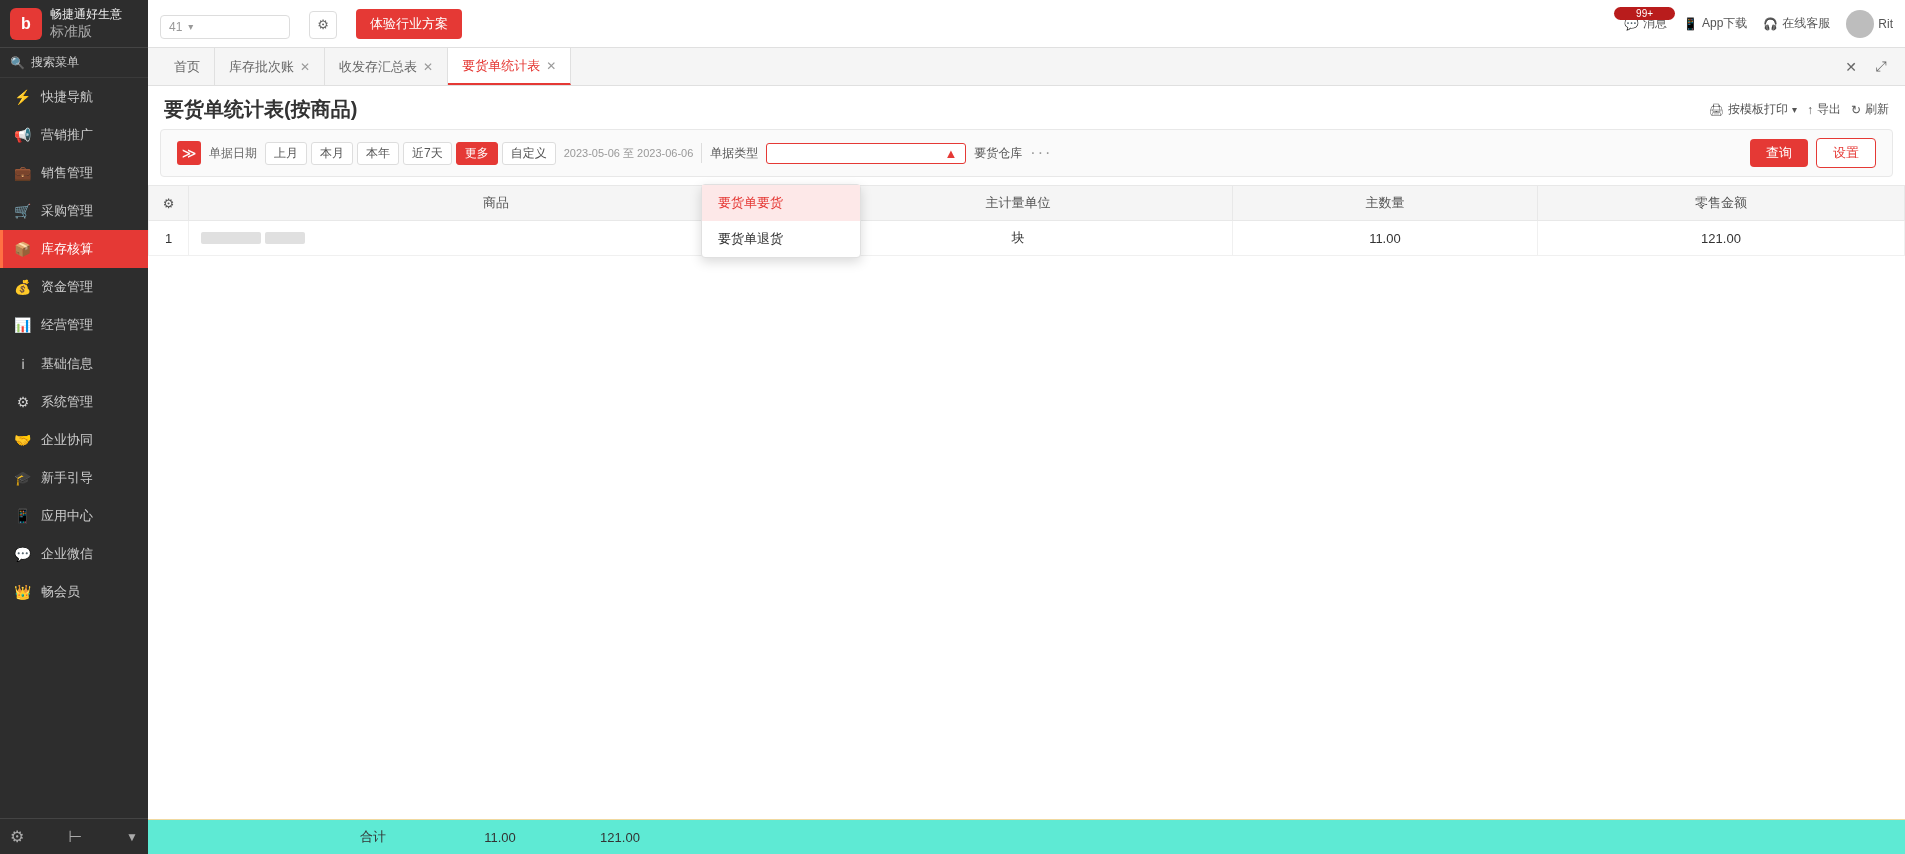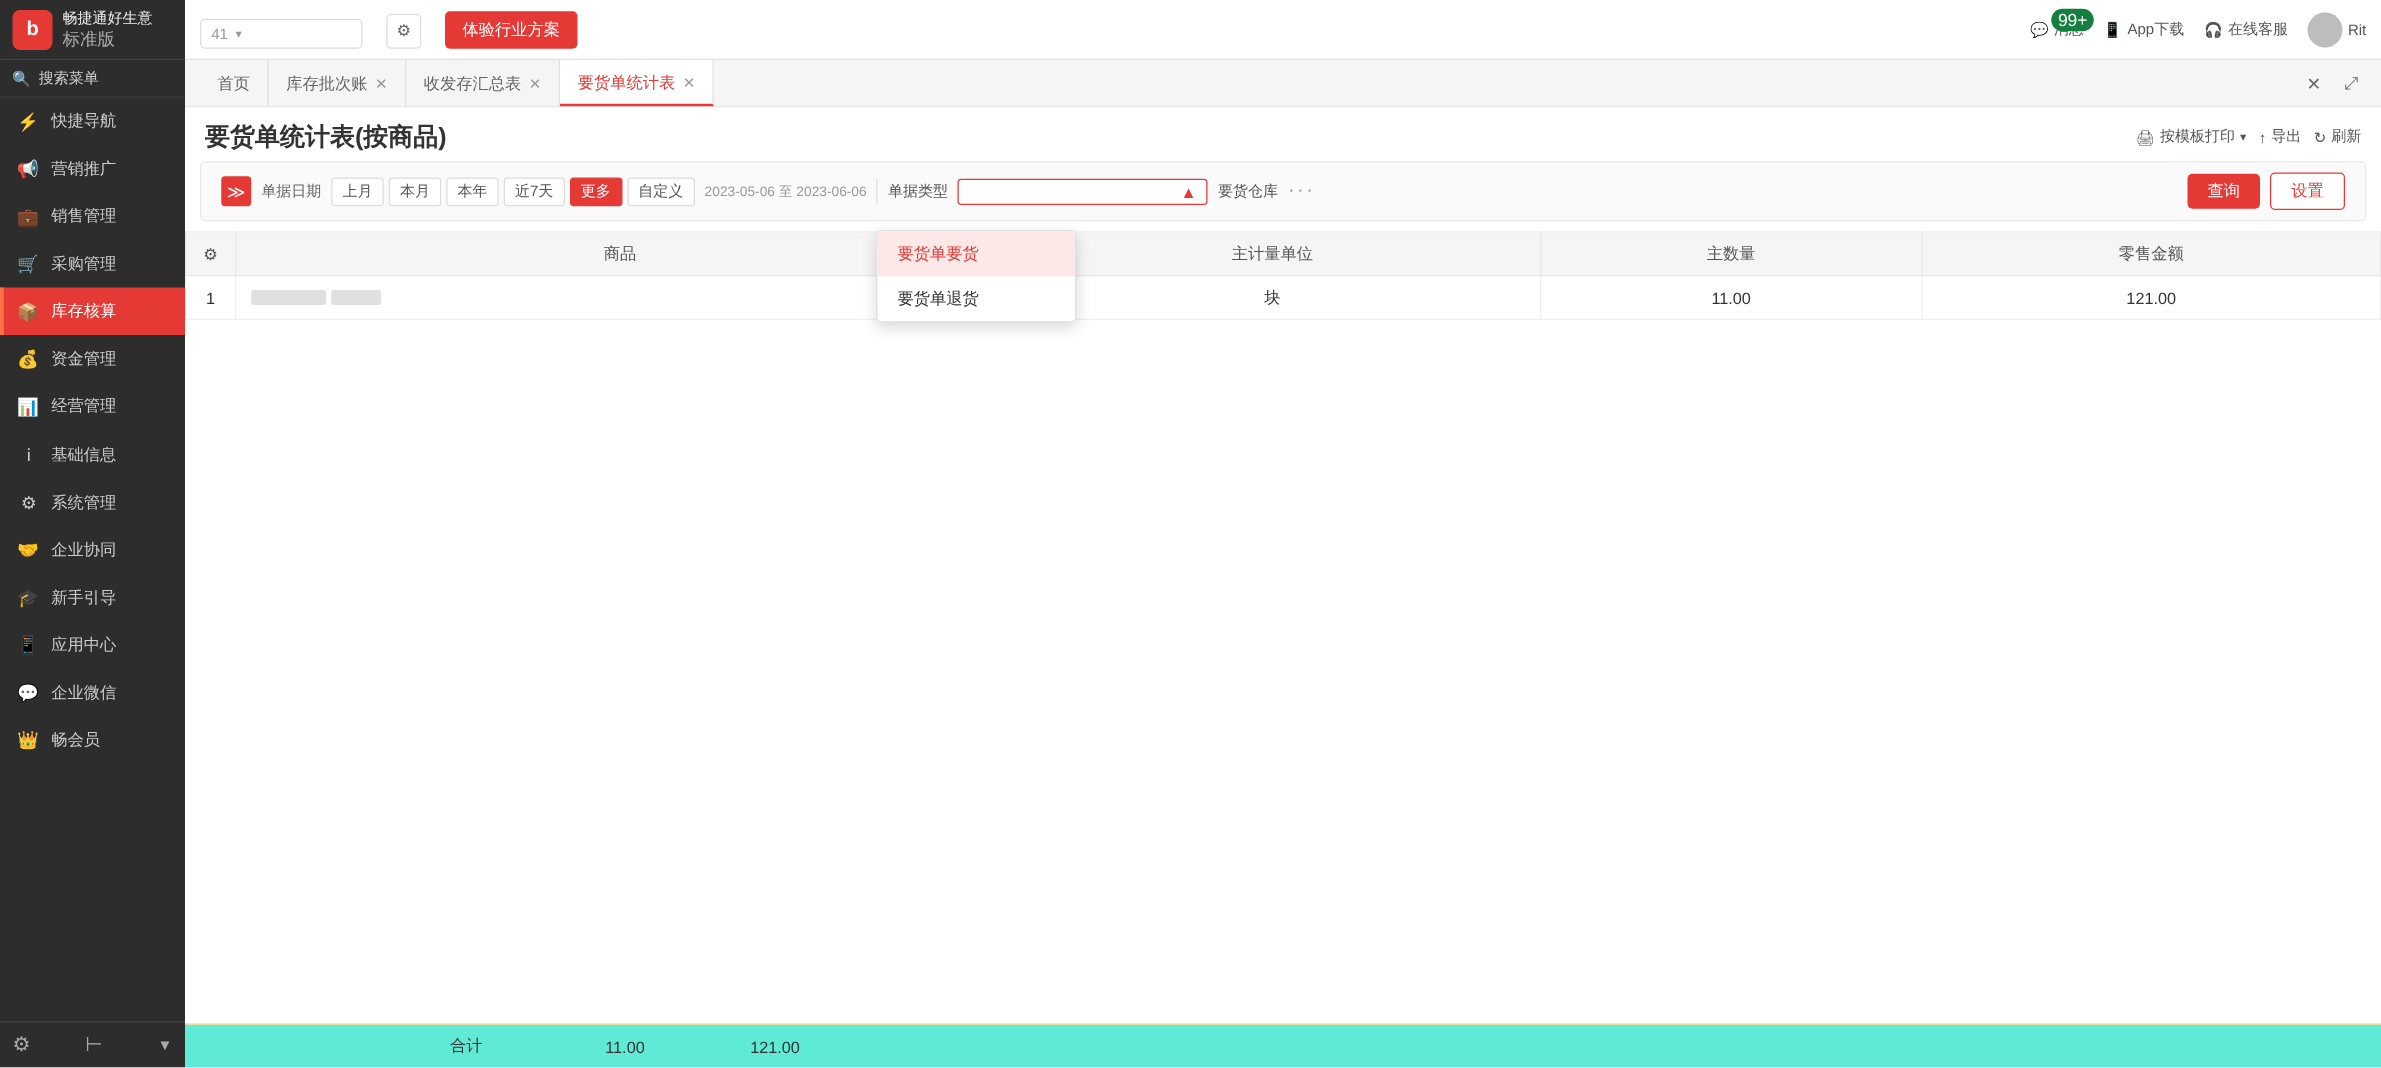--- a/index.html
+++ b/index.html
@@ -129,25 +129,25 @@
     .topbar-right-item {
       display: flex;
       align-items: center;
       gap: 4px;
       cursor: pointer;
       color: #555;
       font-size: 12px;
       position: relative;
     }
     .badge {
-      background: #15803d;
+      background: #b91c1c;
       color: white;
       border-radius: 10px;
-      padding: 1px 5px;
-      font-size: 14px;
+      padding: 1px 22px;
+      font-size: 10px;
       position: absolute;
       top: -8px;
       right: -8px;
     }
     .avatar {
       width: 28px; height: 28px;
       background: #bdbdbd;
       border-radius: 50%;
     }
 

